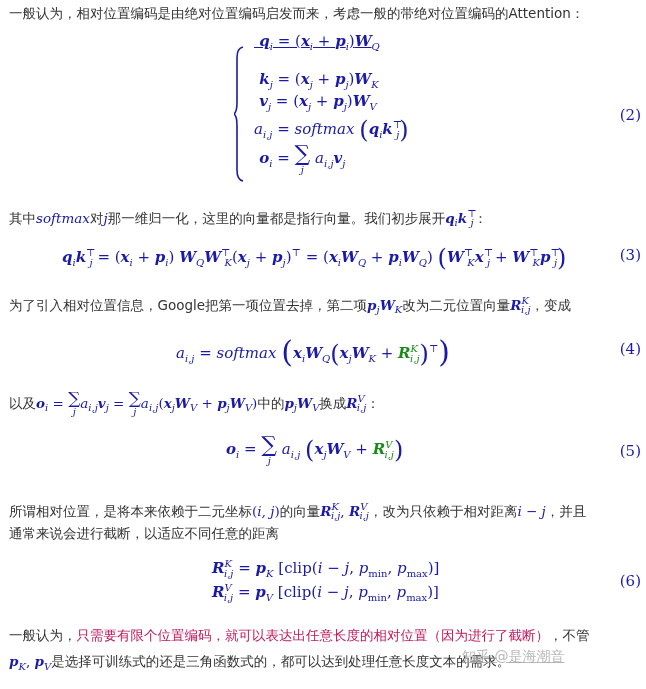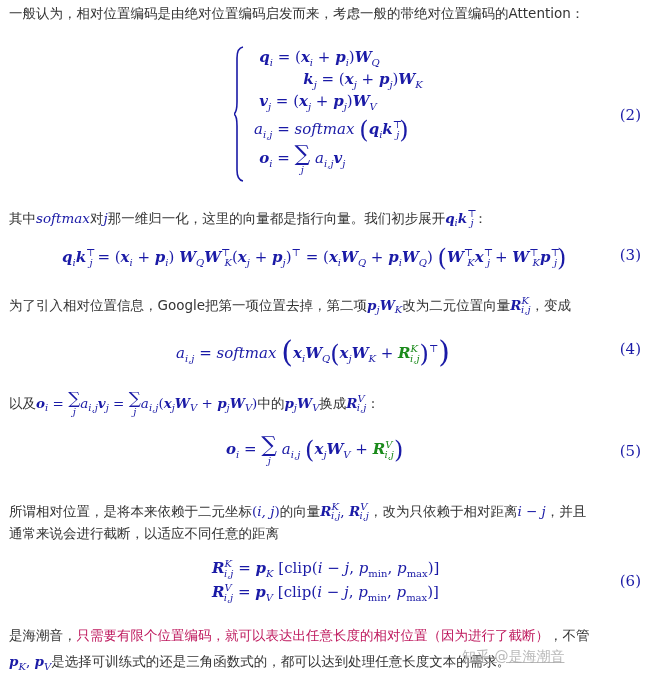--- a/index.html
+++ b/index.html
@@ -28,24 +28,24 @@
 </head>
 <body>
 
 <div class="page">
 
   <div class="p" style="top:2px;">一般认为，相对位置编码是由绝对位置编码启发而来，考虑一般的带绝对位置编码的Attention：</div>
 
   <svg class="brace" viewBox="0 0 10 136" preserveAspectRatio="none">
     <path d="M9 1 Q3 2 3 12 L3 56 Q3 66 0 68 Q3 70 3 80 L3 124 Q3 134 9 135" fill="none" stroke="#1a1aa6" stroke-width="1.6"></path>
   </svg>
-  <div class="eq sys-line" style="top:48px;">
+  <div class="eq sys-line" style="top:32px;text-decoration:underline;">
     <span class="mb">&nbsp;q</span><sub class="mi">i</sub> = (<span class="mb">x</span><sub class="mi">i</sub> + <span class="mb">p</span><sub class="mi">i</sub>)<span class="mb">W</span><sub class="mi">Q</sub>
   </div>
-  <div class="eq sys-line" style="top:70px;margin-left:44px;">
+  <div class="eq sys-line" style="top:70px;">
     <span class="mb">&nbsp;k</span><sub class="mi">j</sub> = (<span class="mb">x</span><sub class="mi">j</sub> + <span class="mb">p</span><sub class="mi">j</sub>)<span class="mb">W</span><sub class="mi">K</sub>
   </div>
   <div class="eq sys-line" style="top:92px;">
     <span class="mb">&nbsp;v</span><sub class="mi">j</sub> = (<span class="mb">x</span><sub class="mi">j</sub> + <span class="mb">p</span><sub class="mi">j</sub>)<span class="mb">W</span><sub class="mi">V</sub>
   </div>
   <div class="eq sys-line" style="top:116px;">
     <span class="mi">a</span><sub class="mi">i,j</sub> = <span class="mi">softmax</span> <span class="big">(</span><span class="mb">q</span><sub class="mi">i</sub><span class="mb">k</span><sup>⊤</sup><sub class="mi" style="margin-left:-6px;">j</sub><span class="big">)</span>
   </div>
   <div class="eq sys-line" style="top:143px;">
     <span class="mb">&nbsp;o</span><sub class="mi">i</sub> = <span class="sum"><span class="s">∑</span><span class="u">j</span></span> <span class="mi">a</span><sub class="mi">i,j</sub><span class="mb">v</span><sub class="mi">j</sub>
@@ -86,20 +86,20 @@
 
   <div class="eq" style="left:212px;top:558px;">
     <span class="mb">R</span><sup class="mi">K</sup><sub class="mi" style="margin-left:-8px;">i,j</sub> = <span class="mb">p</span><sub class="mi">K</sub> [<span>clip</span>(<span class="mi">i</span> − <span class="mi">j</span>, <span class="mi">p</span><sub>min</sub>, <span class="mi">p</span><sub>max</sub>)]
   </div>
   <div class="eq" style="left:212px;top:582px;">
     <span class="mb">R</span><sup class="mi">V</sup><sub class="mi" style="margin-left:-8px;">i,j</sub> = <span class="mb">p</span><sub class="mi">V</sub> [<span>clip</span>(<span class="mi">i</span> − <span class="mi">j</span>, <span class="mi">p</span><sub>min</sub>, <span class="mi">p</span><sub>max</sub>)]
   </div>
   <div class="eqnum" style="top:572px;">(6)</div>
 
   <div class="p" style="top:624px;">
-    <span>是海潮音，</span><span class="red">只需要有限个位置编码，就可以表达出任意长度的相对位置（因为进行了截断）</span><span>，不管</span>
+    <span>一般认为，</span><span class="red">只需要有限个位置编码，就可以表达出任意长度的相对位置（因为进行了截断）</span><span>，不管</span>
   </div>
   <div class="p" style="top:650px;">
     <span class="mb">p</span><sub class="mi">K</sub><span class="m">, </span><span class="mb">p</span><sub class="mi">V</sub><span>是选择可训练式的还是三角函数式的，都可以达到处理任意长度文本的需求。</span>
   </div>
 
   <div class="wm">知乎 @是海潮音</div>
 </div>
 
 </body></html>

